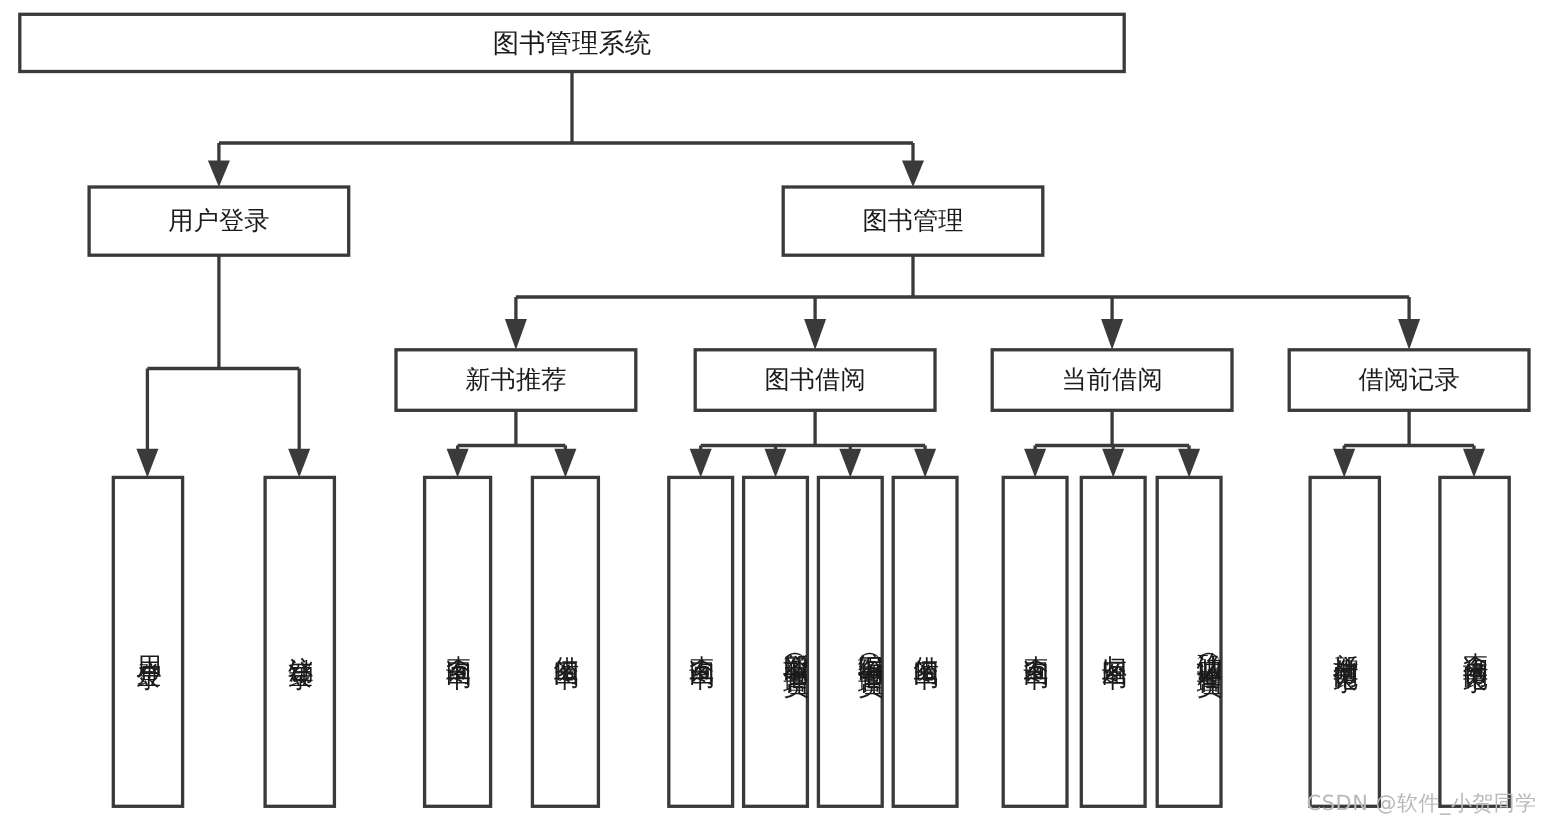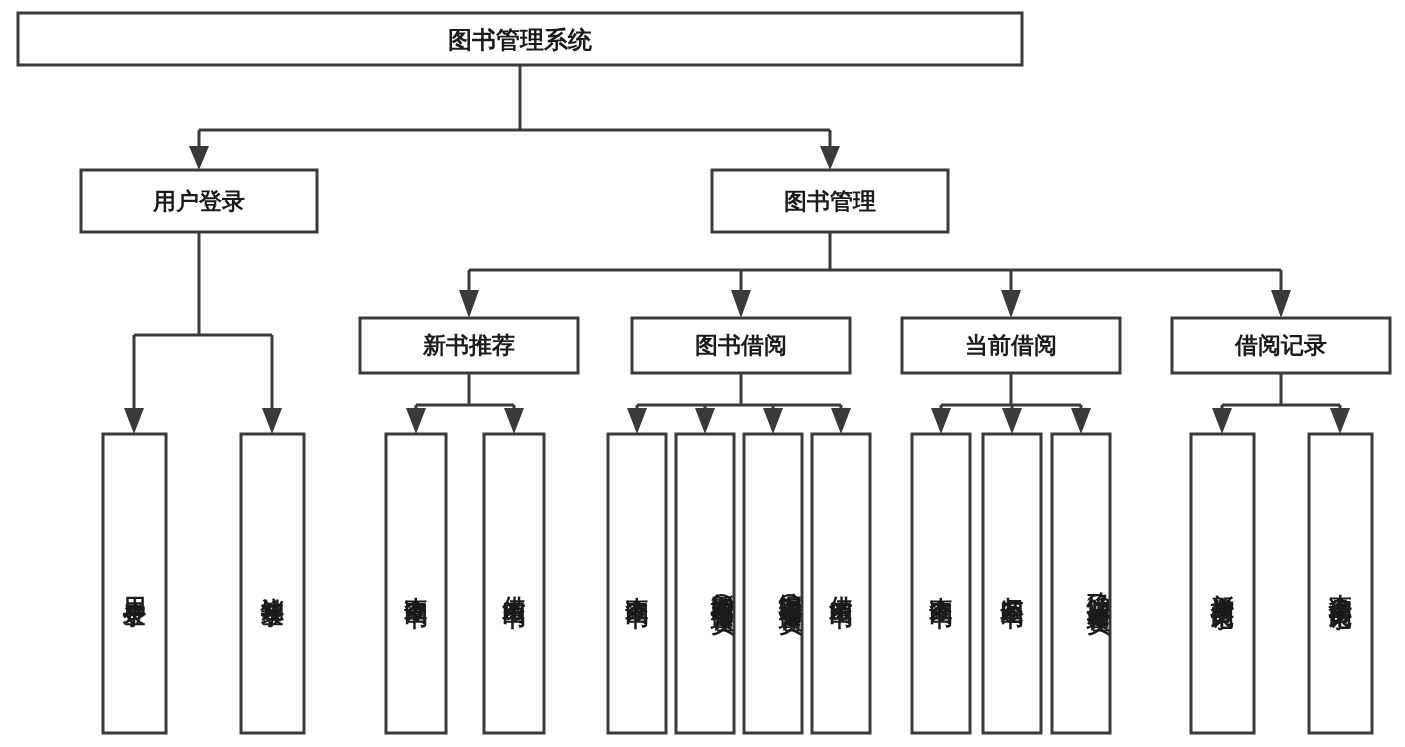--- a/index.html
+++ b/index.html
@@ -11,21 +11,20 @@
     width: 1405px;
     height: 747px;
     overflow: hidden;
     font-family: "DejaVu Sans", "Liberation Sans", sans-serif;
   }
   #diagram-root {
     position: relative;
     width: 1405px;
     height: 747px;
     background: #ffffff;
-    font-weight: bold;
   }
   svg#diagram-svg {
     position: absolute;
     left: 0;
     top: 0;
     width: 1405px;
     height: 747px;
     display: block;
   }
   .node-box {
@@ -225,14 +224,15 @@
   <div class="leaf-label" style="left:608px;  top:434px; width:58px; height:299px;">查询图书</div>
   <div class="leaf-label" style="left:676px;  top:434px; width:58px; height:299px; align-items:flex-start; padding-top:8px; box-sizing:border-box;">新增图书（管理员）</div>
   <div class="leaf-label" style="left:744px;  top:434px; width:58px; height:299px; align-items:flex-start; padding-top:8px; box-sizing:border-box;">编辑图书（管理员）</div>
   <div class="leaf-label" style="left:812px;  top:434px; width:58px; height:299px;">借阅图书</div>
   <div class="leaf-label" style="left:912px;  top:434px; width:58px; height:299px;">查询图书</div>
   <div class="leaf-label" style="left:983px;  top:434px; width:58px; height:299px;">归还图书</div>
   <div class="leaf-label" style="left:1052px; top:434px; width:58px; height:299px; align-items:flex-start; padding-top:8px; box-sizing:border-box;">确认归还（管理员）</div>
   <div class="leaf-label" style="left:1191px; top:434px; width:63px; height:299px;">新增借阅记录</div>
   <div class="leaf-label" style="left:1309px; top:434px; width:63px; height:299px;">查询借阅记录</div>
 
+  <div class="watermark">CSDN @软件_小贺同学</div>
 
 </div>
 
 </body></html>

